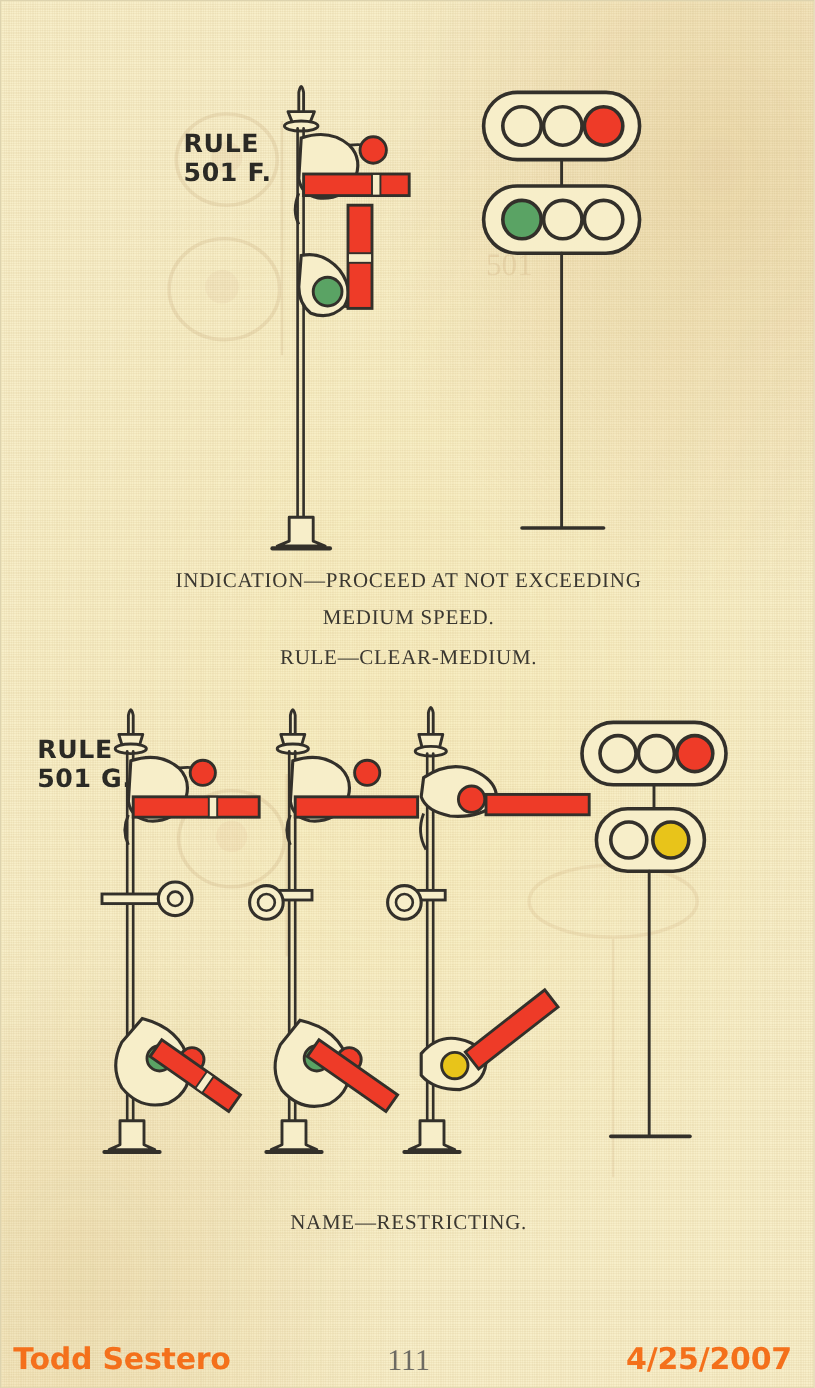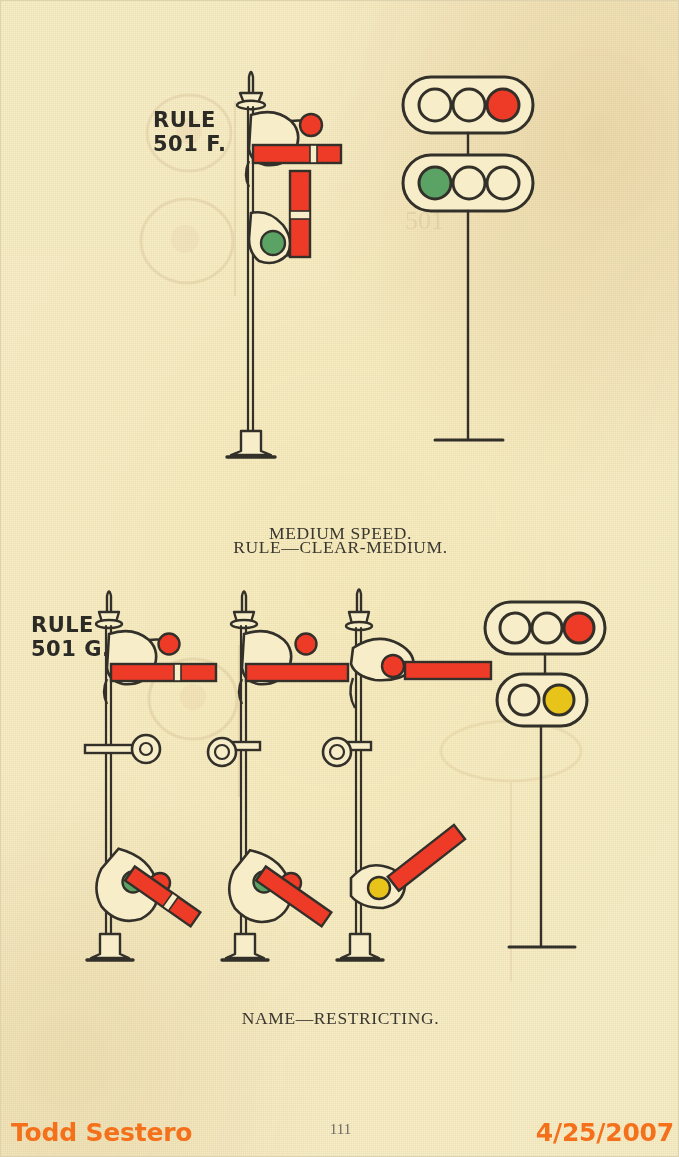--- a/index.html
+++ b/index.html
@@ -83,30 +83,30 @@
   .foot-name, .foot-date {
     position: absolute;
     top: 10px;
     color: #f4701b;
     font-family: "DejaVu Sans", sans-serif;
     font-weight: bold;
     font-size: 25px;
     letter-spacing: -.2px;
   }
   .foot-name { left: 10px; }
-  .foot-date { right: 6px; }
+  .foot-date { right: 20px; }
   .foot-page {
     position: absolute;
     top: 13px;
     left: 0;
     width: 679px;
     text-align: center;
     color: #6d6a62;
     font-family: "Liberation Serif", serif;
-    font-size: 15px;
+    font-size: 25px;
   }
   svg { display: block; overflow: visible; }
 </style>
 </head>
 <body>
 
 <div id="page">
 
   <div id="paper-grain"></div>
   <div id="paper-speckle"></div>
@@ -186,21 +186,22 @@
         <rect x="10" y="88" width="130" height="56" rx="28" ry="28" fill="#f7eec9"></rect>
         <circle cx="42" cy="116" r="16" fill="#5aa364"></circle>
         <circle cx="76" cy="116" r="16" fill="#f7eec9"></circle>
         <circle cx="110" cy="116" r="16" fill="#f7eec9"></circle>
 
         <line x1="75" y1="144" x2="75" y2="372" stroke-width="2.4"></line>
         <line x1="42" y1="373" x2="110" y2="373" stroke-width="3"></line>
       </g>
     </svg>
 
-    <div class="caption" style="top:503px;margin-top:19px;">MEDIUM SPEED.</div>
+    <div class="caption" style="top:472px;">INDICATION—PROCEED AT NOT EXCEEDING</div>
+    <div class="caption" style="top:503px;">MEDIUM SPEED.</div>
     <div class="caption" style="top:536px;">RULE—CLEAR-MEDIUM.</div>
   </div>
 
   <div class="section" style="top:575px; height:500px;">
 
     <div class="rule-label" style="left:30px; top:38px;">RULE
 501 G.</div>
 
     <svg style="position:absolute; left:70px; top:10px;" width="190" height="400" viewBox="0 0 190 400">
       <g fill="none" stroke="#33302a" stroke-width="2.4" stroke-linecap="round" stroke-linejoin="round">

